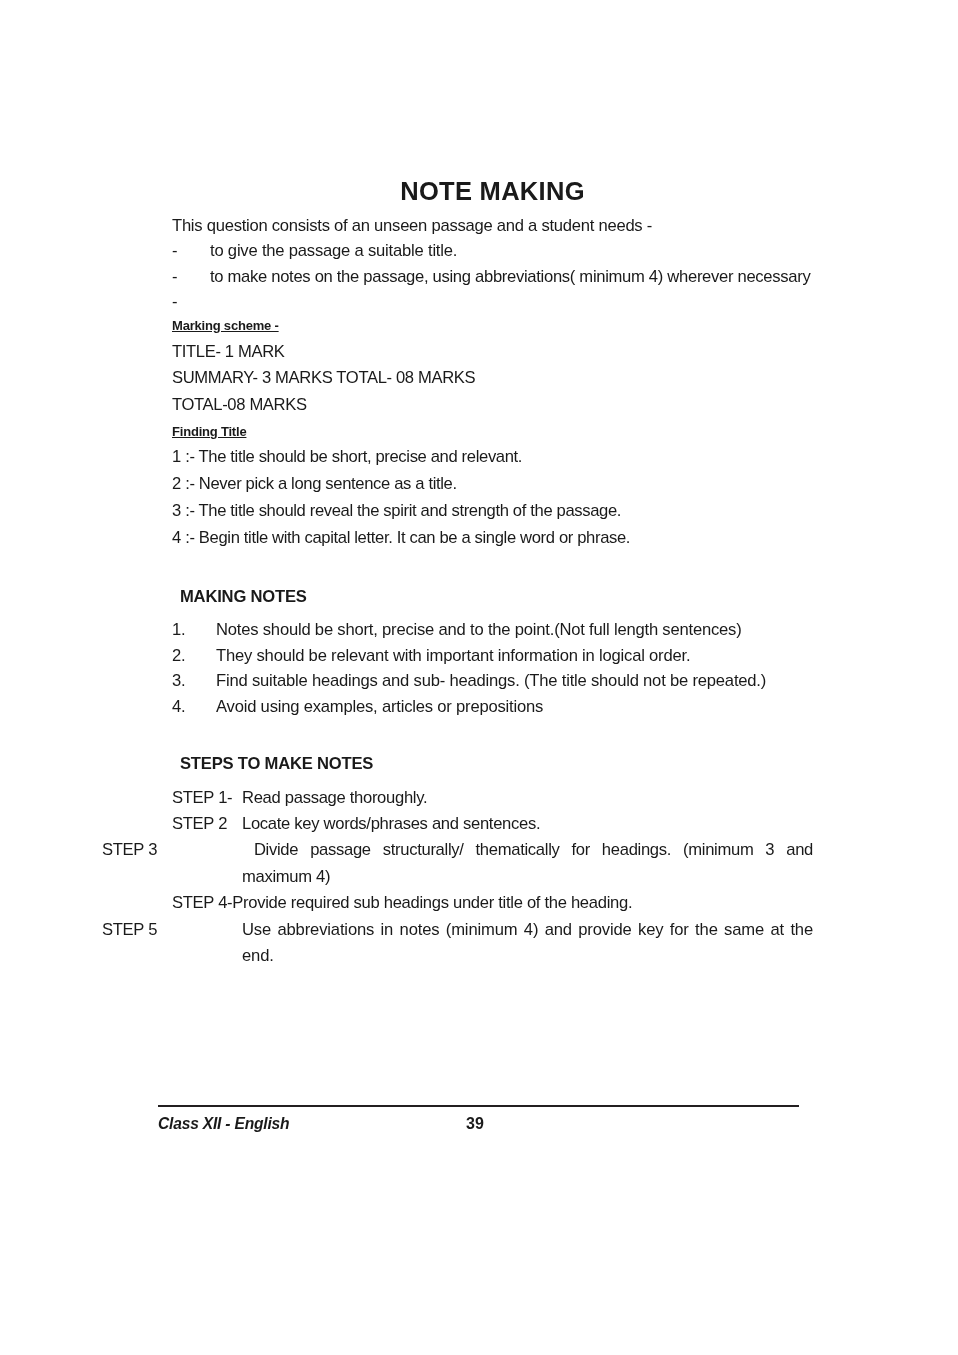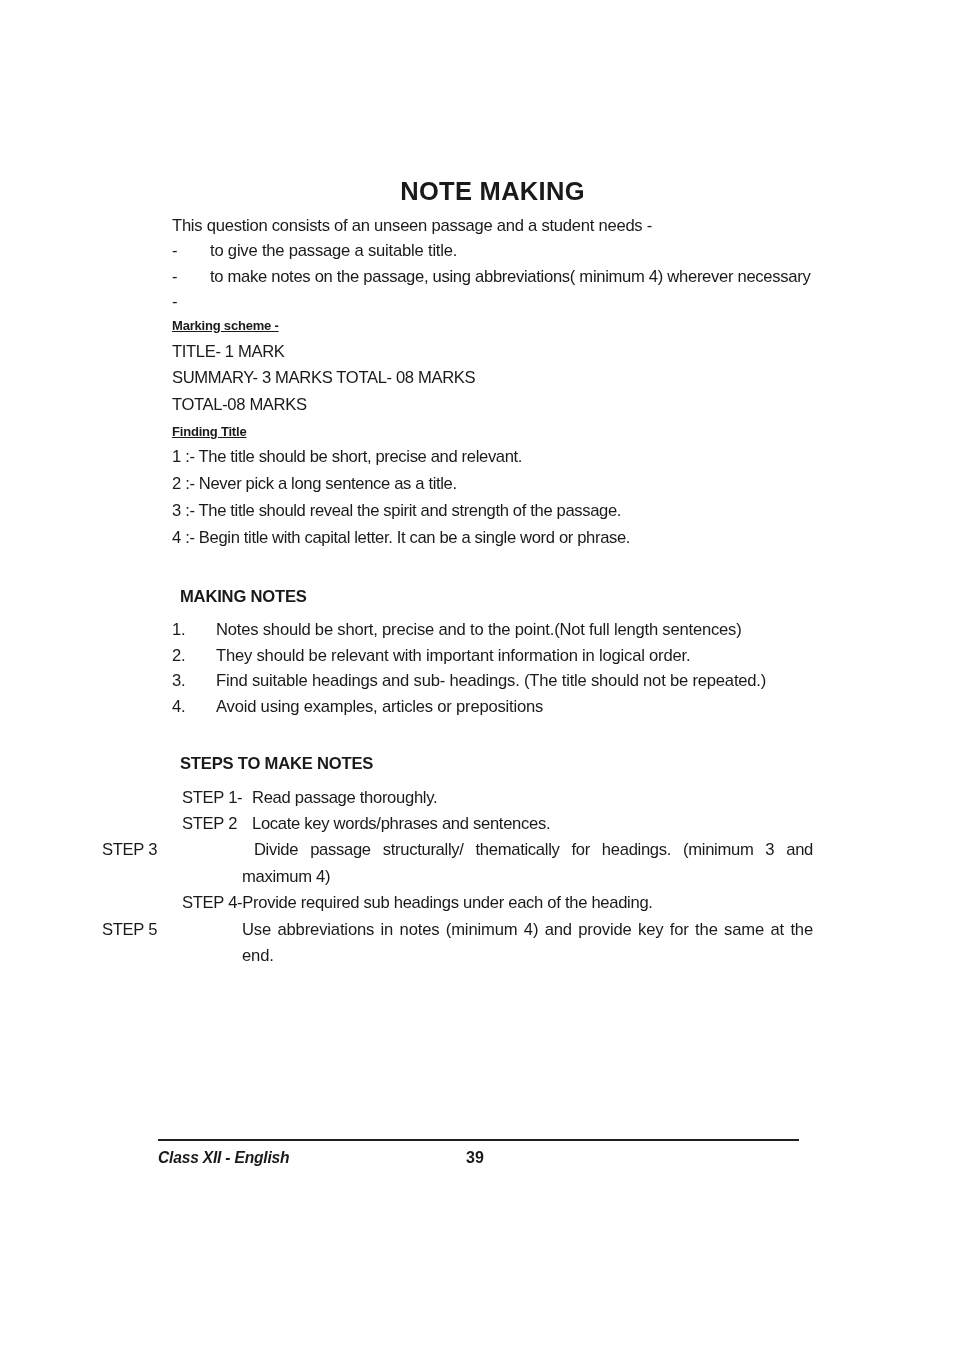--- a/index.html
+++ b/index.html
@@ -132,33 +132,32 @@
     text-indent: -70px;
   }
   .step-item.hang2 {
     padding-left: 70px;
     text-indent: -70px;
     letter-spacing: -0.15px;
   }
   .step-item.flat {
     padding-left: 0;
     text-indent: 0;
-    margin-left: 10px;
   }
   .step-label {
     display: inline-block;
     min-width: 70px;
     letter-spacing: -0.3px;
   }
   .step-label.narrow { min-width: 0; }
 
   .footer {
     position: absolute;
     left: 158px;
-    top: 1139px;
+    top: 1105px;
     width: 641px;
   }
   .footer-rule {
     border: 0;
     border-top: 2.6px solid #231f20;
     margin: 0 0 8px 0;
     width: 100%;
   }
   .footer-row {
     position: relative;
@@ -259,21 +258,21 @@
         <li class="step-item flat">
           <span class="step-label">STEP 1-</span><span>Read passage thoroughly.</span>
         </li>
         <li class="step-item flat">
           <span class="step-label">STEP 2</span><span>Locate key words/phrases and sentences.</span>
         </li>
         <li class="step-item hang">
           <span class="step-label">STEP 3</span><span> Divide passage structurally/ thematically for headings. (minimum 3 and maximum 4)</span>
         </li>
         <li class="step-item flat">
-          <span class="step-label narrow">STEP 4-</span><span>Provide required sub headings under each of the heading.</span>
+          <span class="step-label narrow">STEP 4-</span><span>Provide required sub headings under title of the heading.</span>
         </li>
         <li class="step-item hang2">
           <span class="step-label">STEP 5</span><span>Use abbreviations in notes (minimum 4) and provide key for the same at the end.</span>
         </li>
       </ul>
     </div>
 
   </div>
 
   <div class="footer">

